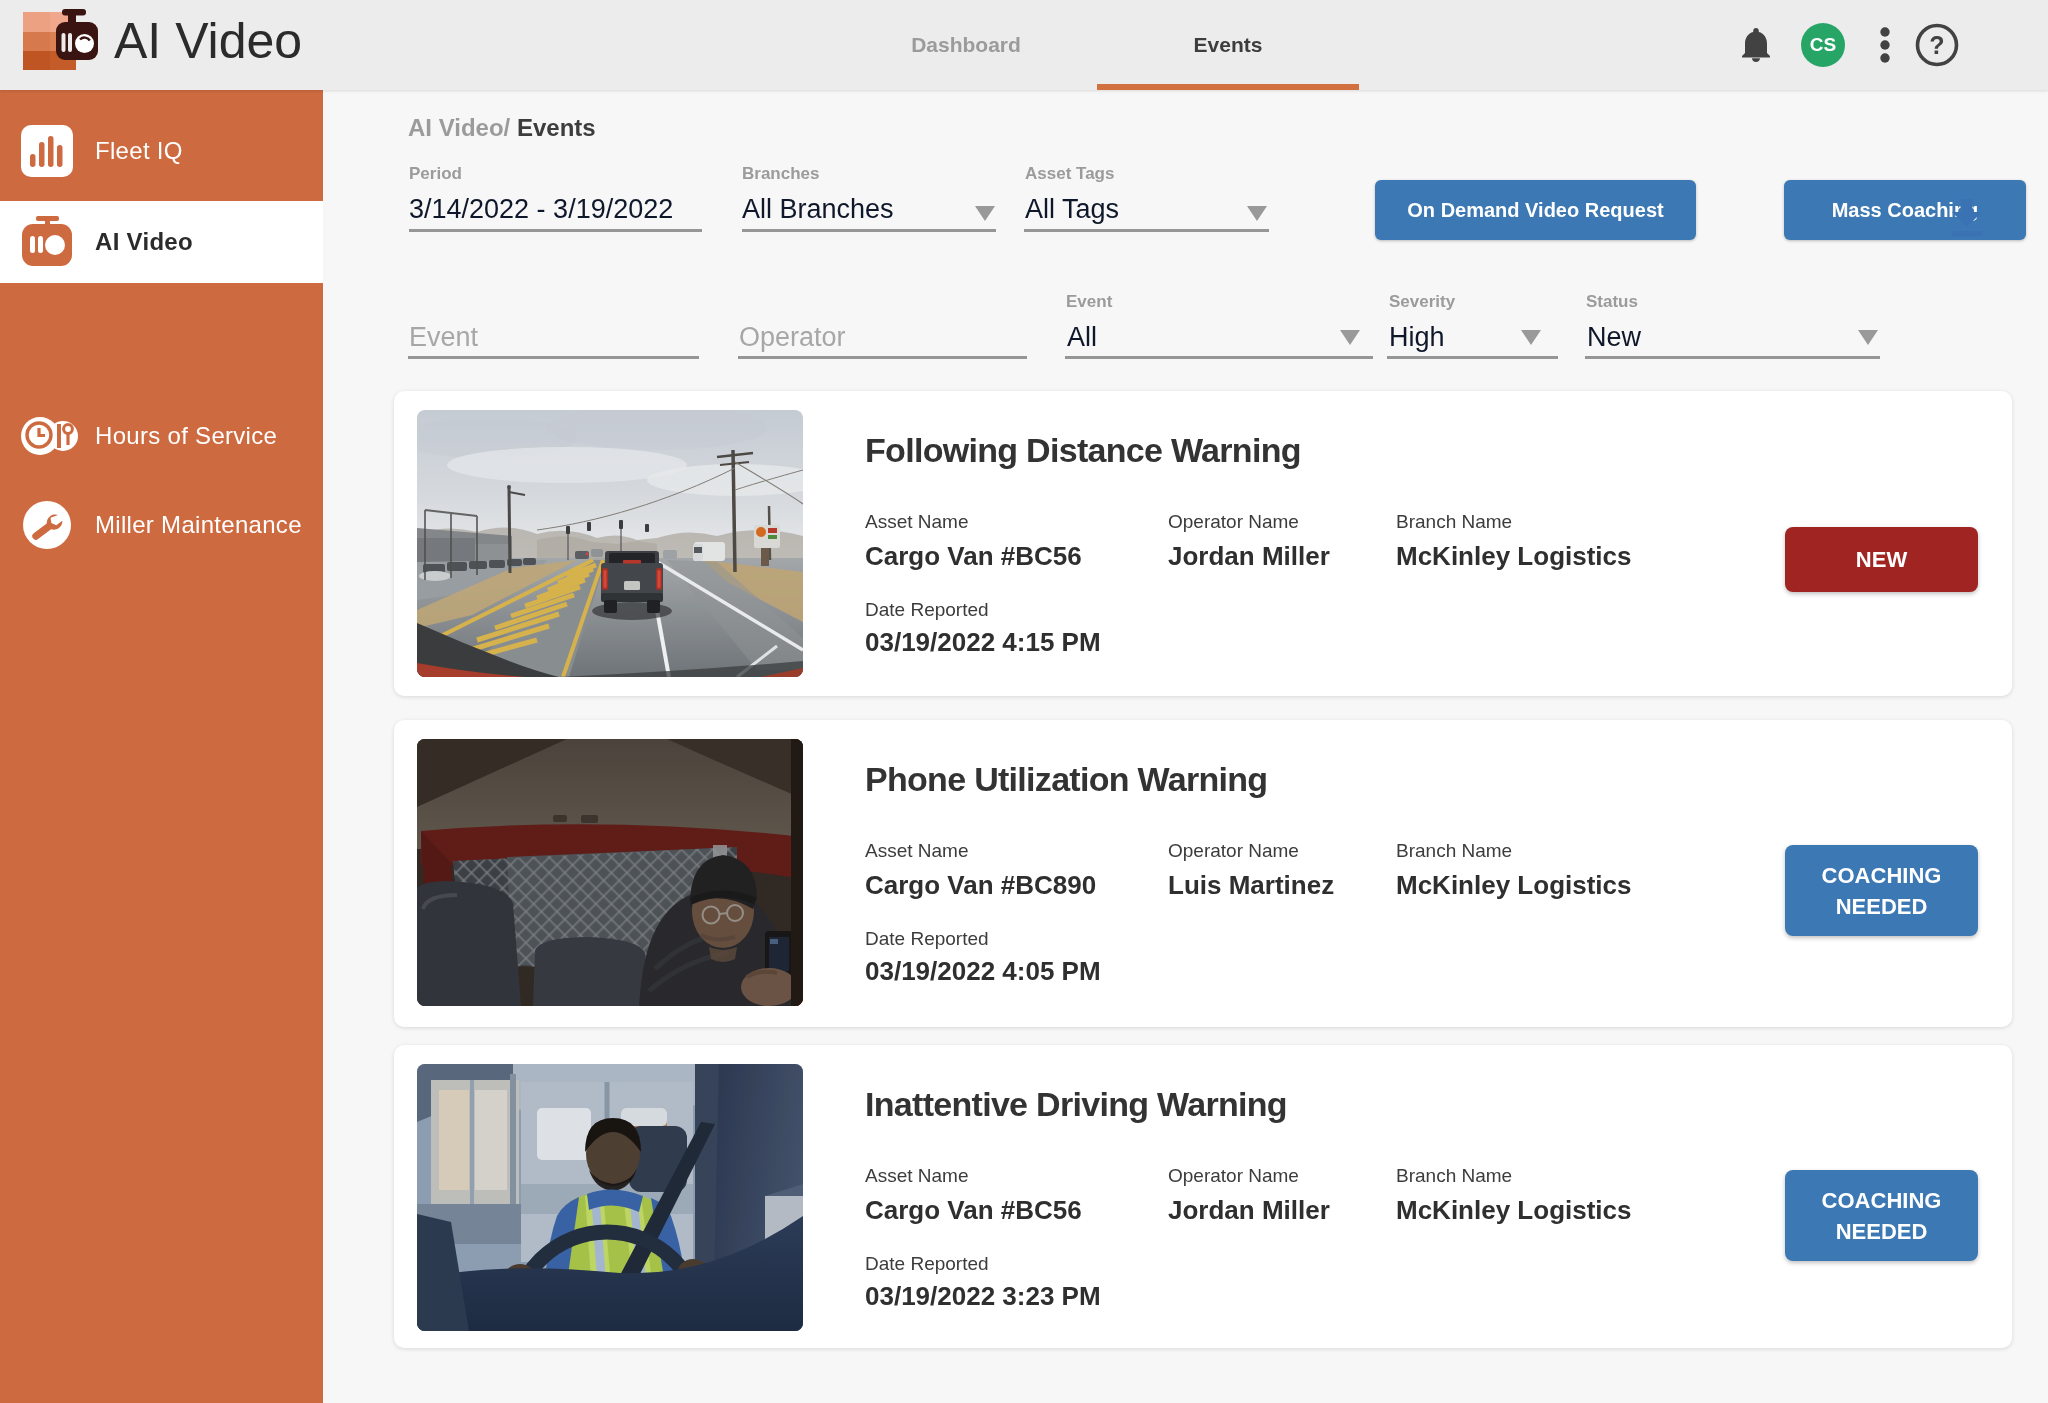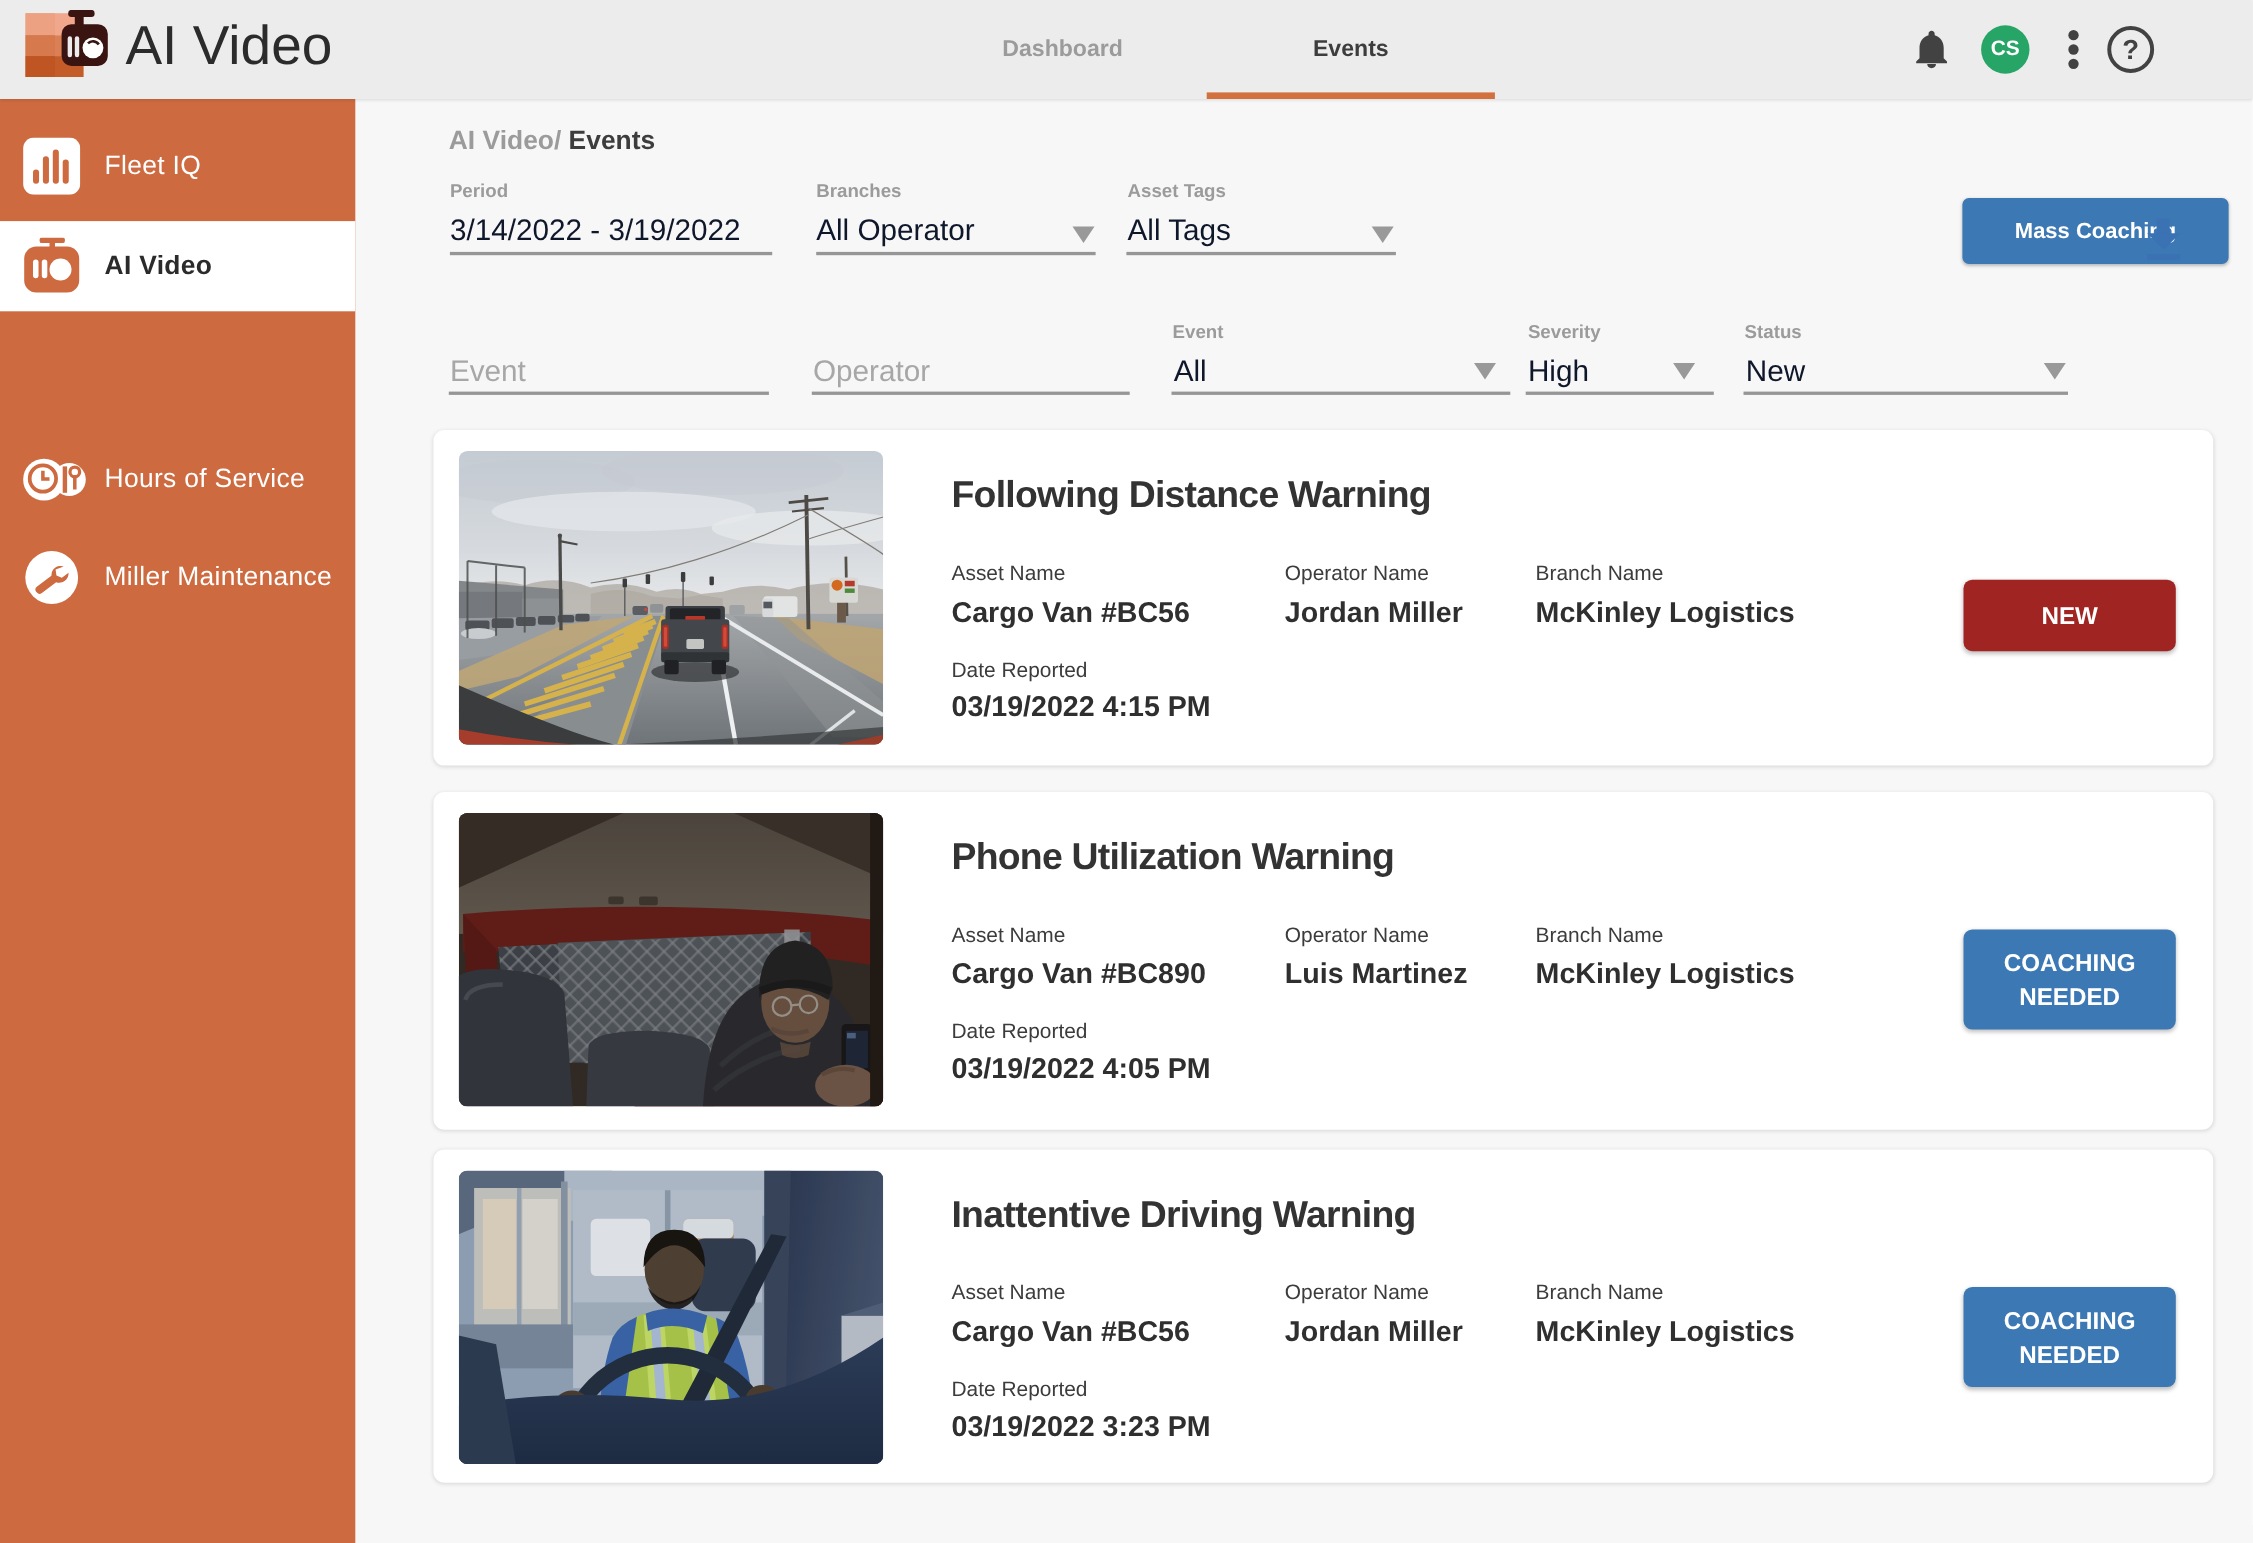--- a/index.html
+++ b/index.html
@@ -149,29 +149,30 @@
 
   <div class="abs" style="left:408px; top:114px; font-size:24px; font-weight:bold;">
     <span style="color:#9b9b9b;">AI Video/</span> <span style="color:#3d3d3d;">Events</span>
   </div>
 
   <div class="flabel" style="left:409px; top:164px;">Period</div>
   <div class="fvalue" style="left:409px; top:193px;">3/14/2022 - 3/19/2022</div>
   <div class="uline" style="left:409px; top:229px; width:293px;"></div>
 
   <div class="flabel" style="left:742px; top:164px;">Branches</div>
-  <div class="fvalue" style="left:742px; top:193px;">All Operator</div>
+  <div class="fvalue" style="left:742px; top:193px;">All Branches</div>
   <div class="tri" style="left:975px; top:206px;"></div>
   <div class="uline" style="left:742px; top:229px; width:254px;"></div>
 
   <div class="flabel" style="left:1025px; top:164px;">Asset Tags</div>
   <div class="fvalue" style="left:1025px; top:193px;">All Tags</div>
   <div class="tri" style="left:1247px; top:206px;"></div>
   <div class="uline" style="left:1024px; top:229px; width:245px;"></div>
 
+  <div class="bluebtn" style="left:1375px; width:321px;">On Demand Video Request</div>
   <div class="bluebtn" style="left:1784px; width:242px;">Mass Coaching</div>
   <div class="abs" style="left:1951px; top:194px;">
     <svg width="32" height="46" viewBox="0 0 32 46">
       <rect x="9.5" y="5" width="12" height="14" fill="#3b72b4"></rect>
       <polygon points="1,18 31,18 16,33" fill="#3b72b4"></polygon>
       <rect x="1" y="37" width="30" height="5.5" fill="#3b72b4"></rect>
     </svg>
   </div>
 
   <div class="fph" style="left:409px; top:321px;">Event</div>

